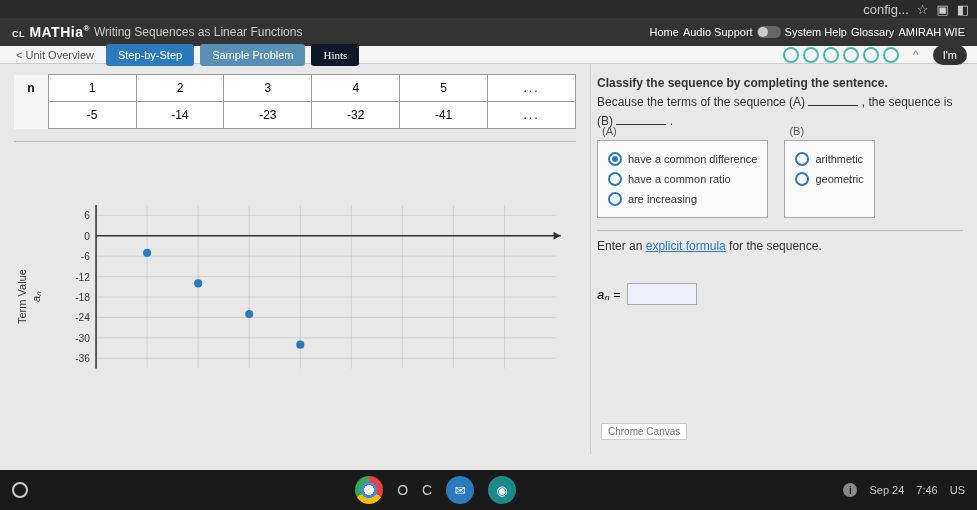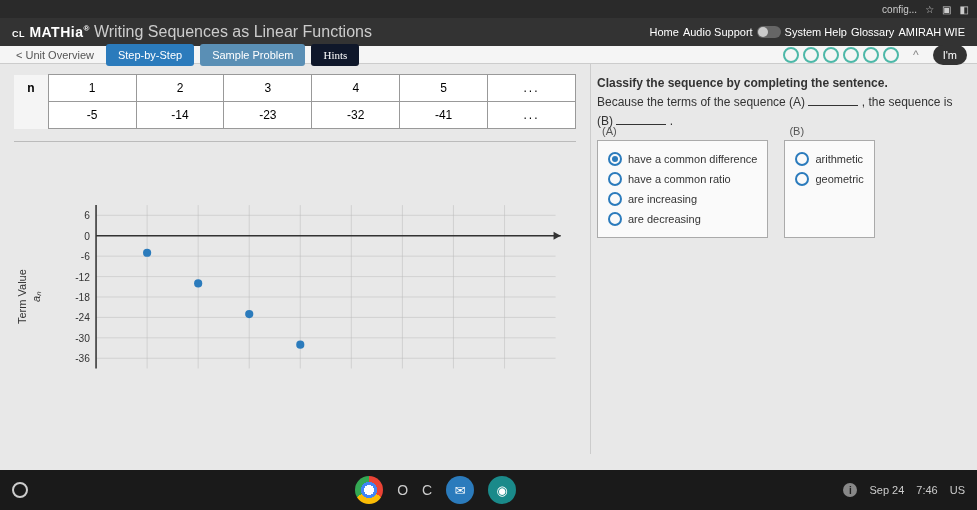--- a/index.html
+++ b/index.html
@@ -1,24 +1,24 @@
 <!DOCTYPE html>
 <html><head>
 <meta charset="utf-8">
 <style>
 * { margin: 0; padding: 0; box-sizing: border-box; font-family: Arial, sans-serif; }
 body { width: 977px; height: 510px; background: #e8e8e8; overflow: hidden; position: relative; }
 
-.browser-top { height: 18px; background: #2a2a2a; display: flex; align-items: center; justify-content: flex-end; padding: 0 8px; font-size: 10px; color: #ccc; gap: 8px; }
+.browser-top { height: 18px; background: #2a2a2a; display: flex; align-items: center; justify-content: flex-end; padding: 0 8px; font-size: 13px; color: #ccc; gap: 8px; }
 .browser-top .star { color: #ccc; }
 
 .header-bar { height: 28px; background: #333; display: flex; align-items: center; padding: 0 12px; color: #fff; gap: 4px; }
 .logo { font-size: 14px; font-weight: bold; letter-spacing: 0.5px; }
 .logo sup { font-size: 8px; }
-.subtitle { font-size: 16px; color: #ccc; }
+.subtitle { font-size: 12px; color: #ccc; }
 .header-spacer { flex: 1; }
 .header-link { font-size: 11px; color: #fff; cursor: pointer; }
 .toggle { width: 24px; height: 12px; background: #666; border-radius: 6px; display: inline-block; position: relative; }
 .toggle::after { content: ''; width: 10px; height: 10px; background: #ccc; border-radius: 50%; position: absolute; top: 1px; left: 1px; }
 .user-name { font-size: 11px; color: #fff; }
 
 .nav-row { height: 18px; background: #f5f5f5; display: flex; align-items: center; padding: 0 10px; gap: 6px; border-bottom: 1px solid #ccc; }
 .back-link { font-size: 11px; color: #555; cursor: pointer; padding: 4px 6px; }
 .btn { padding: 5px 12px; font-size: 11px; border: none; border-radius: 3px; cursor: pointer; color: #fff; }
 .btn-blue { background: #2b7bbc; }
@@ -213,38 +213,44 @@
             <span>have a common difference</span>
           </div>
         <div class="choice-item">
             <span class="radio"></span>
             <span>have a common ratio</span>
           </div>
         <div class="choice-item">
             <span class="radio"></span>
             <span>are increasing</span>
           </div>
-        <div class="choice-item">
-            <span class="radio"></span>
-            <span>are decreasing</span>
-          </div>
       </div>
       <div class="choice-box">
         <div class="choice-label">(B)</div>
         <div class="choice-item">
             <span class="radio"></span>
             <span>arithmetic</span>
           </div>
         <div class="choice-item">
             <span class="radio"></span>
             <span>geometric</span>
           </div>
       </div>
     </div>
 
+    <div class="formula-section">
+      <div class="formula-text">
+        <span>Enter an </span><span class="formula-link">explicit formula</span><span> for the sequence.</span>
+      </div>
+      <div class="formula-input-row">
+        <span>aₙ =</span>
+        <input class="formula-input" style="">
+      </div>
+      <div class="chrome-canvas">Chrome Canvas</div>
+    </div>
   </div>
 </div>
 
 <div class="taskbar">
   <span class="tb-circle"></span>
   <span class="tb-spacer"></span>
   <span class="tb-icon tb-chrome"></span>
   <span class="tb-o">O</span>
   <span class="tb-c">C</span>
   <span class="tb-icon tb-blue">✉</span>

